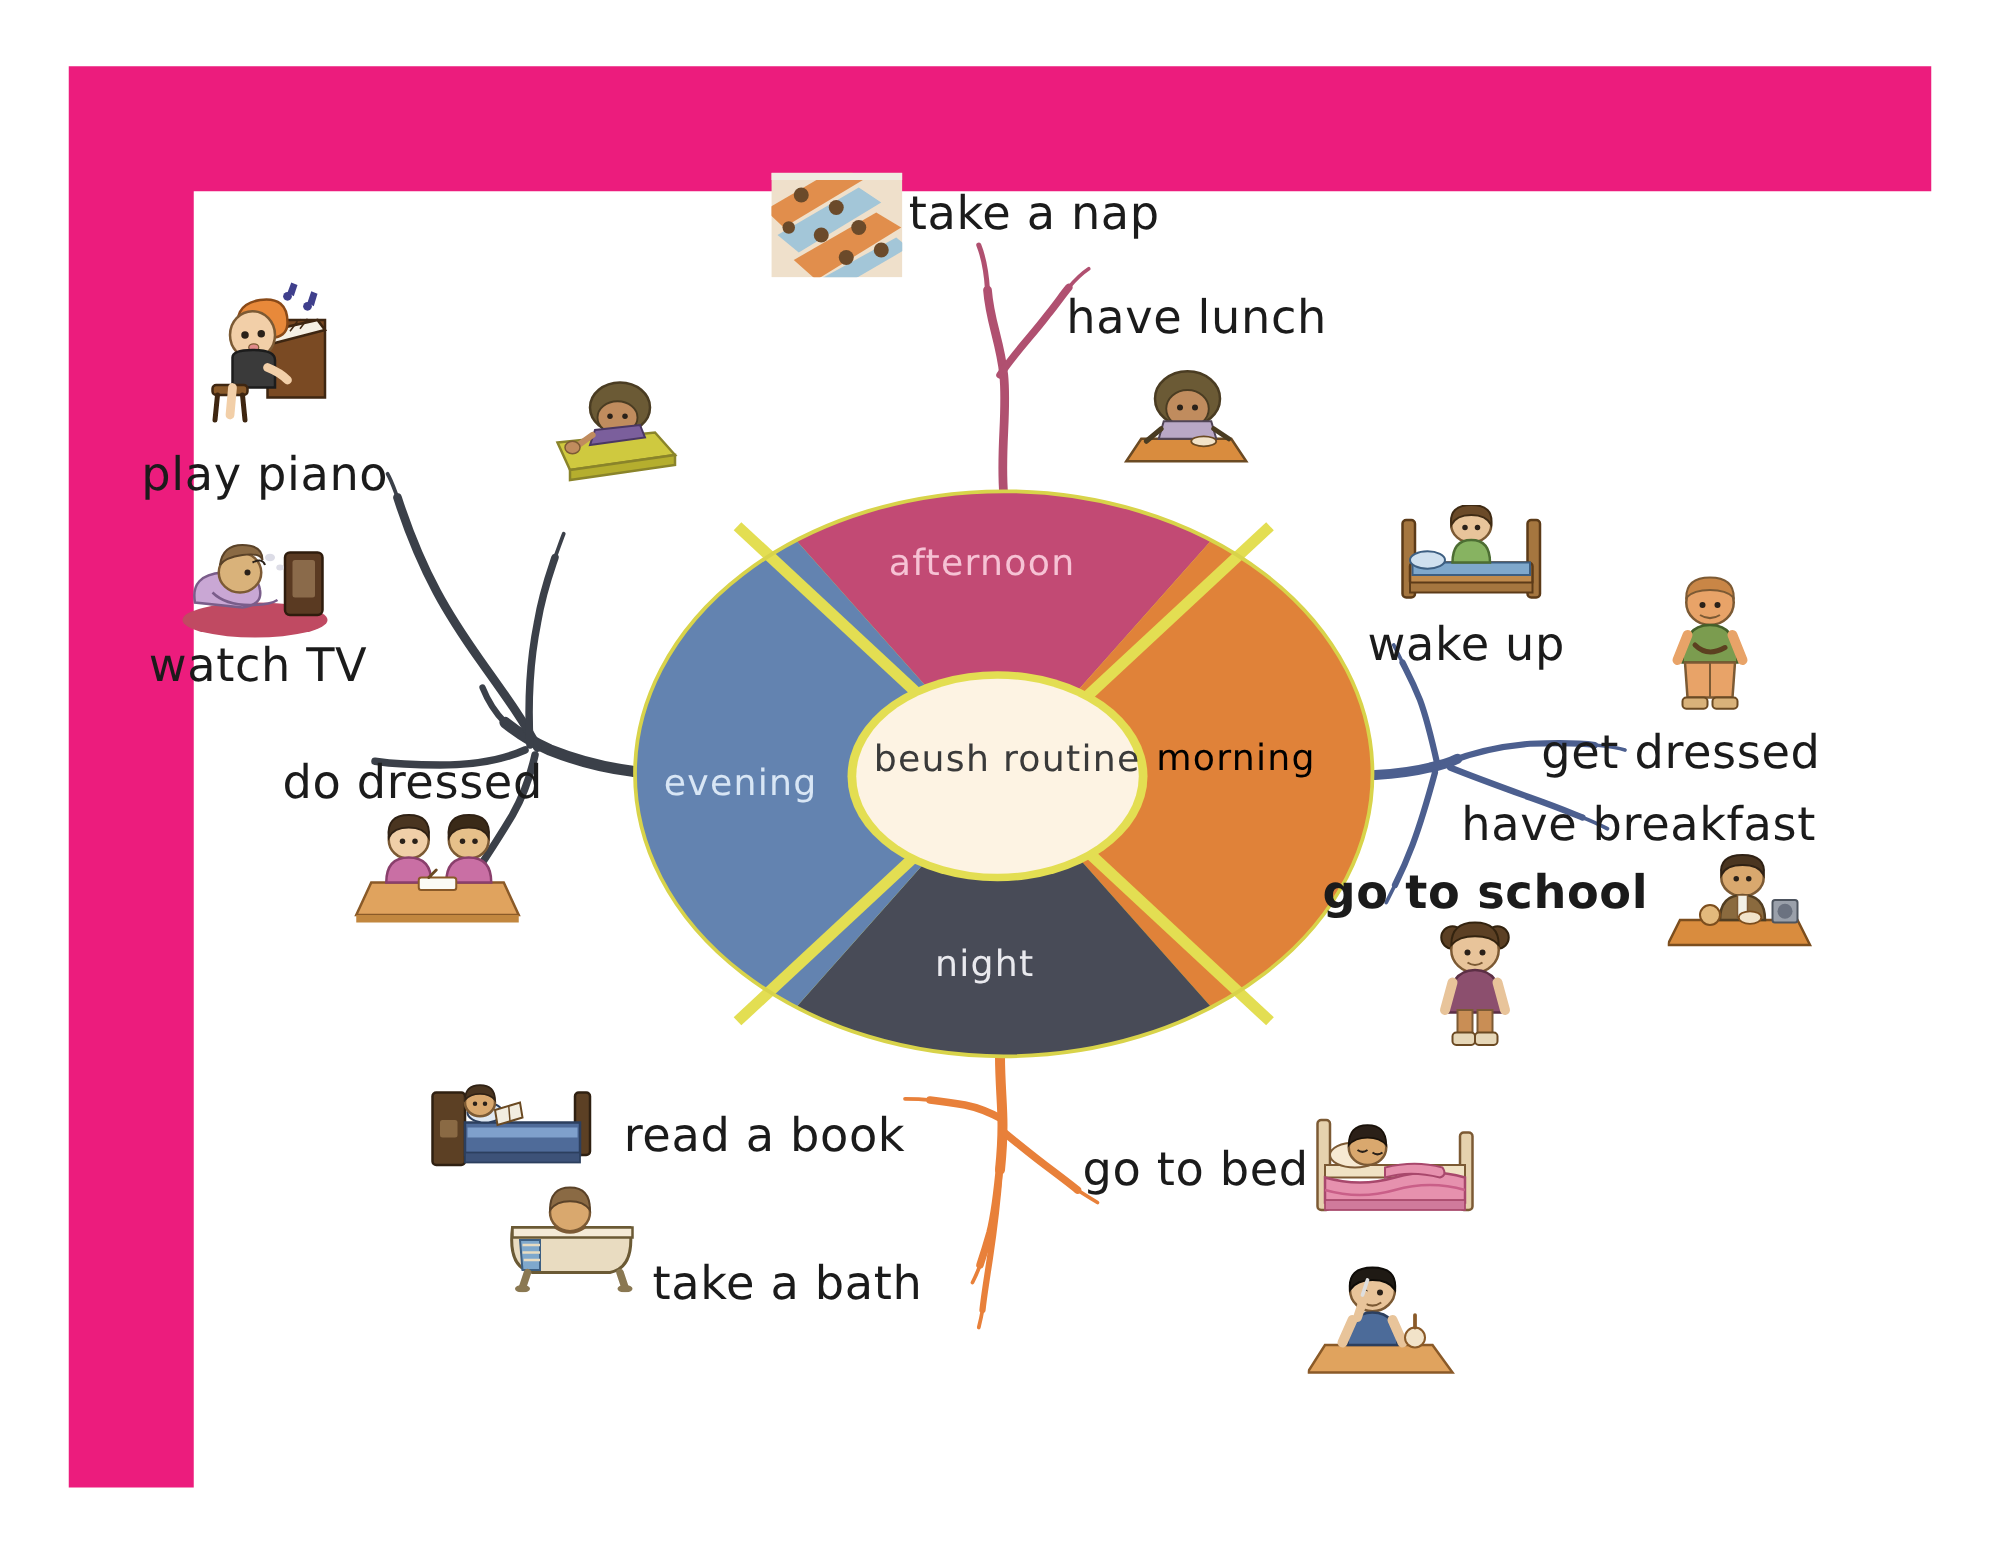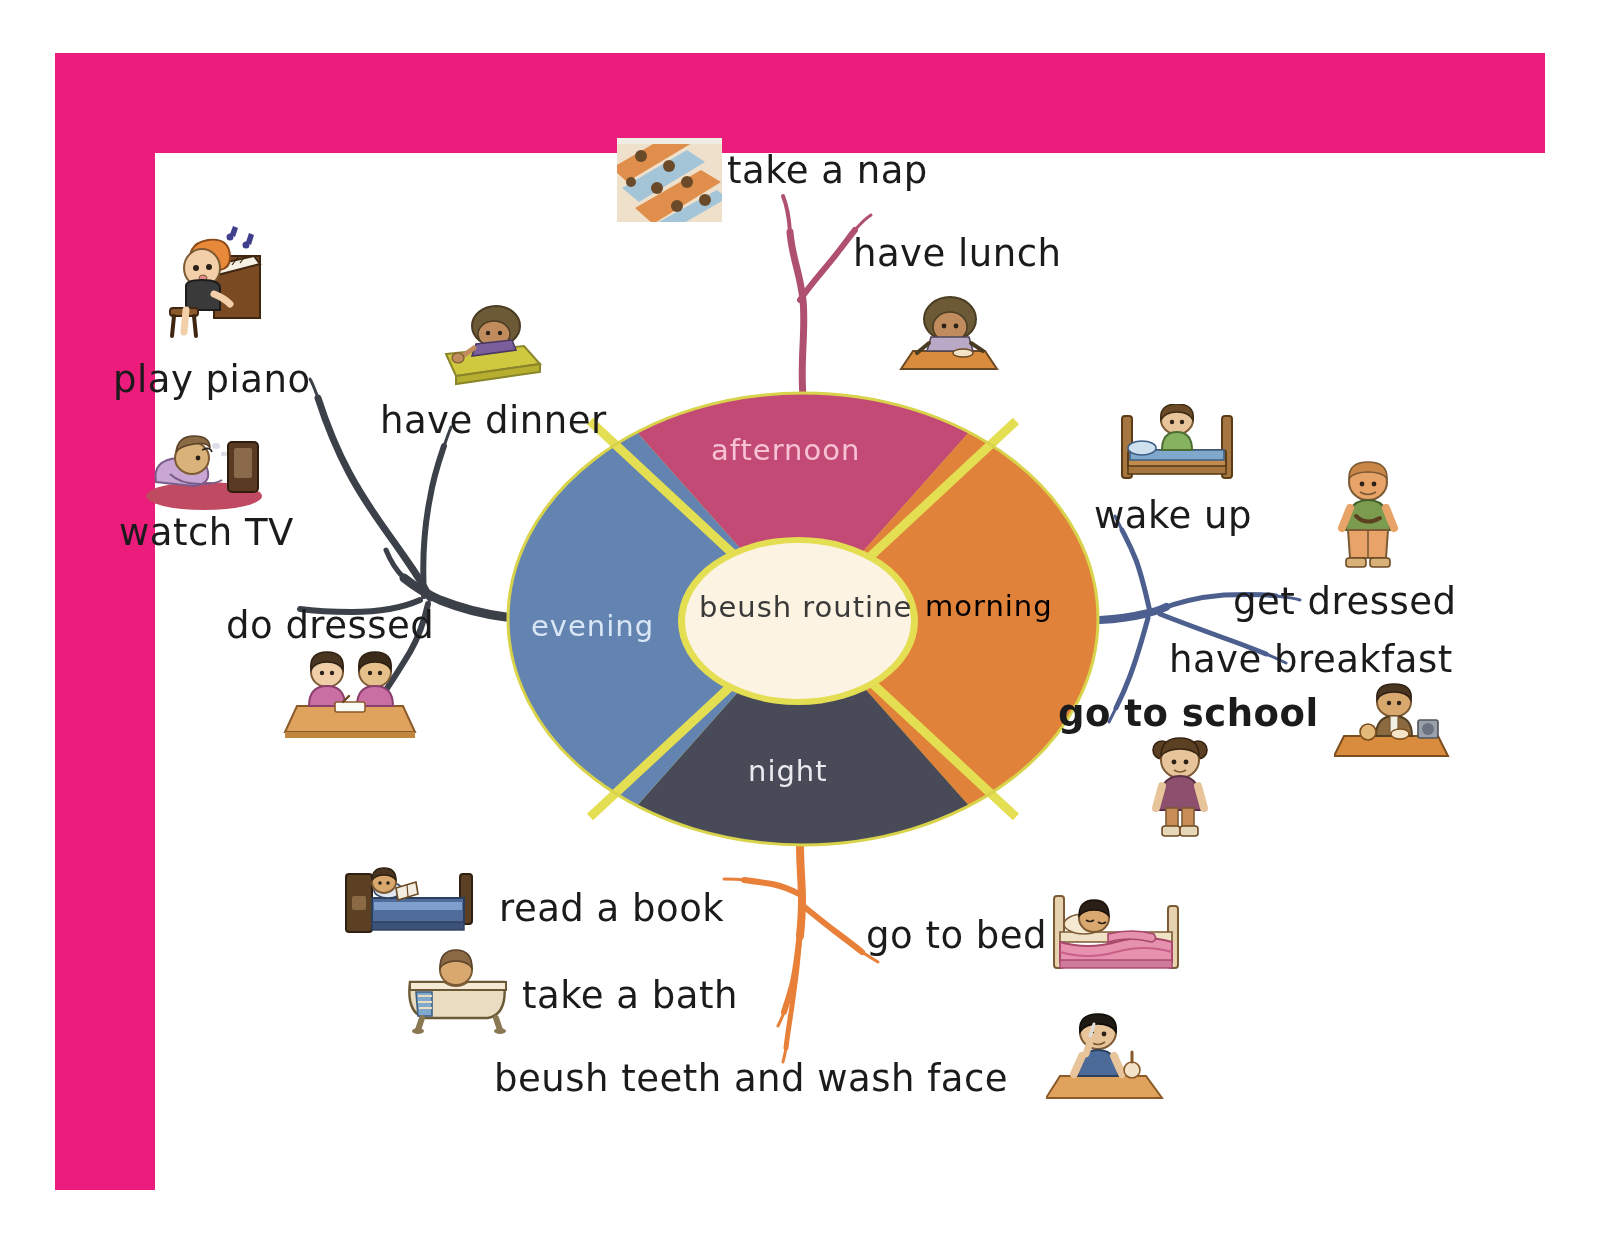--- a/index.html
+++ b/index.html
@@ -409,35 +409,33 @@
       <path d="M86 50 l0 -10" stroke="#8a5a28" stroke-width="3" stroke-linecap="round"></path>
     </svg>
   </div>
 
   <div class="lbl big" style="left:727px;top:152px;">take a nap</div>
 
   <div class="lbl big" style="left:853px;top:235px;">have lunch</div>
 
   <div class="lbl big" style="left:113px;top:361px;">play piano</div>
 
-  <div class="lbl big" style="left:380px;top:402px;">have dinner</div>
 
   <div class="lbl big" style="left:119px;top:514px;">watch TV</div>
 
   <div class="lbl big" style="left:226px;top:607px;">do dressed</div>
 
   <div class="lbl big" style="left:1094px;top:497px;">wake up</div>
 
   <div class="lbl big" style="left:1233px;top:583px;">get dressed</div>
 
   <div class="lbl big" style="left:1169px;top:641px;">have breakfast</div>
 
   <div class="lbl big" style="left:1058px;top:695px;font-weight:bold;">go to school</div>
 
   <div class="lbl big" style="left:499px;top:890px;">read a book</div>
 
   <div class="lbl big" style="left:866px;top:917px;">go to bed</div>
 
-  <div class="lbl big" style="left:522px;top:977px;">take a bath</div>
-
-  <div class="lbl big" style="left:494px;top:1060px;">beush teeth and wash face</div>
+  <div class="lbl big" style="left:522px;top:1008px;">take a bath</div>
+
 
 </div>
 
 </body></html>

